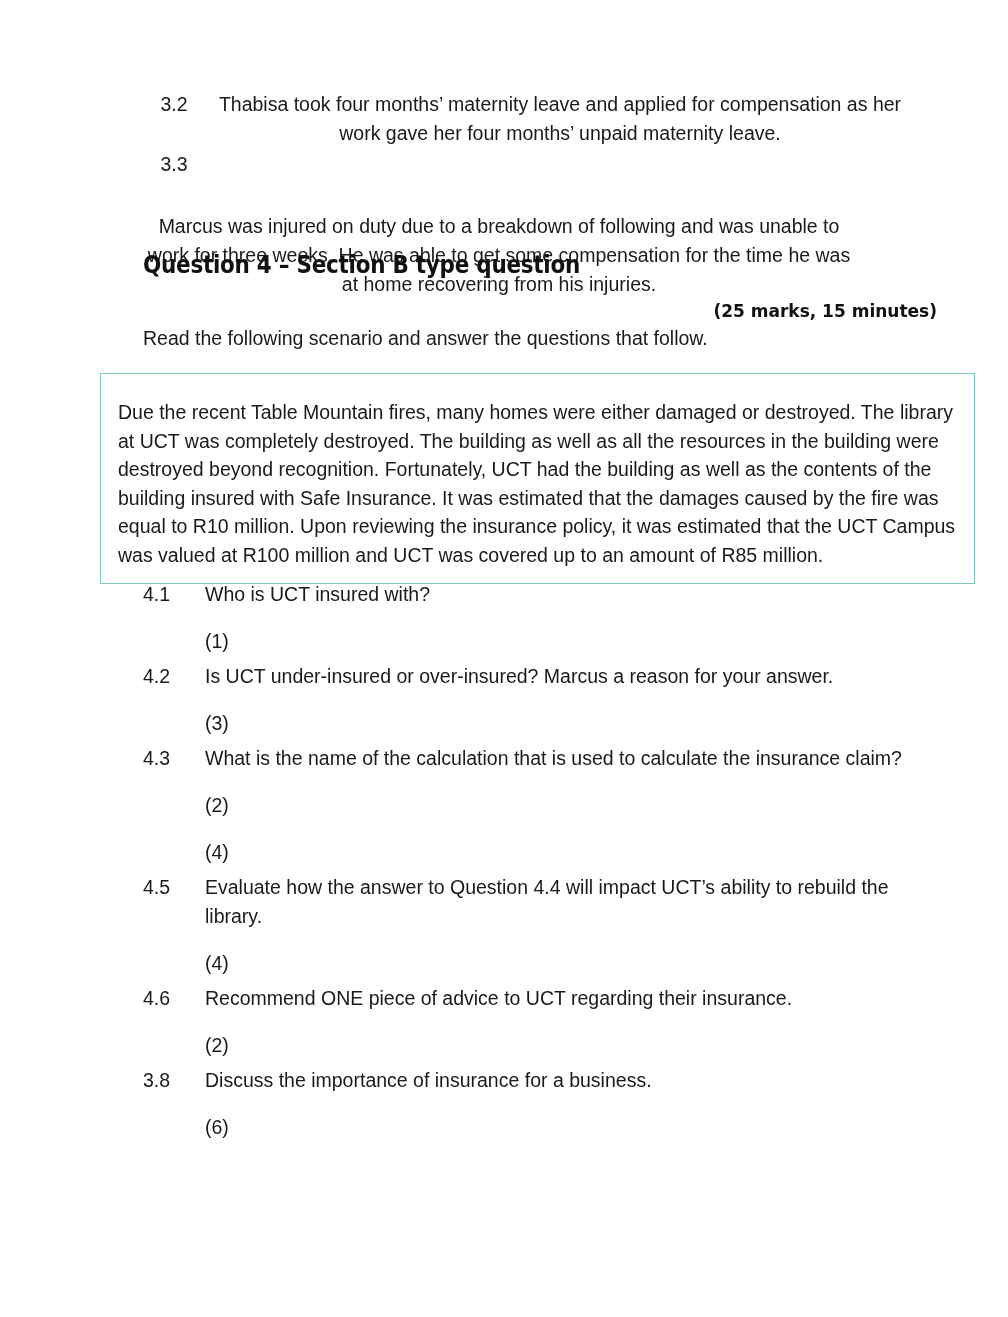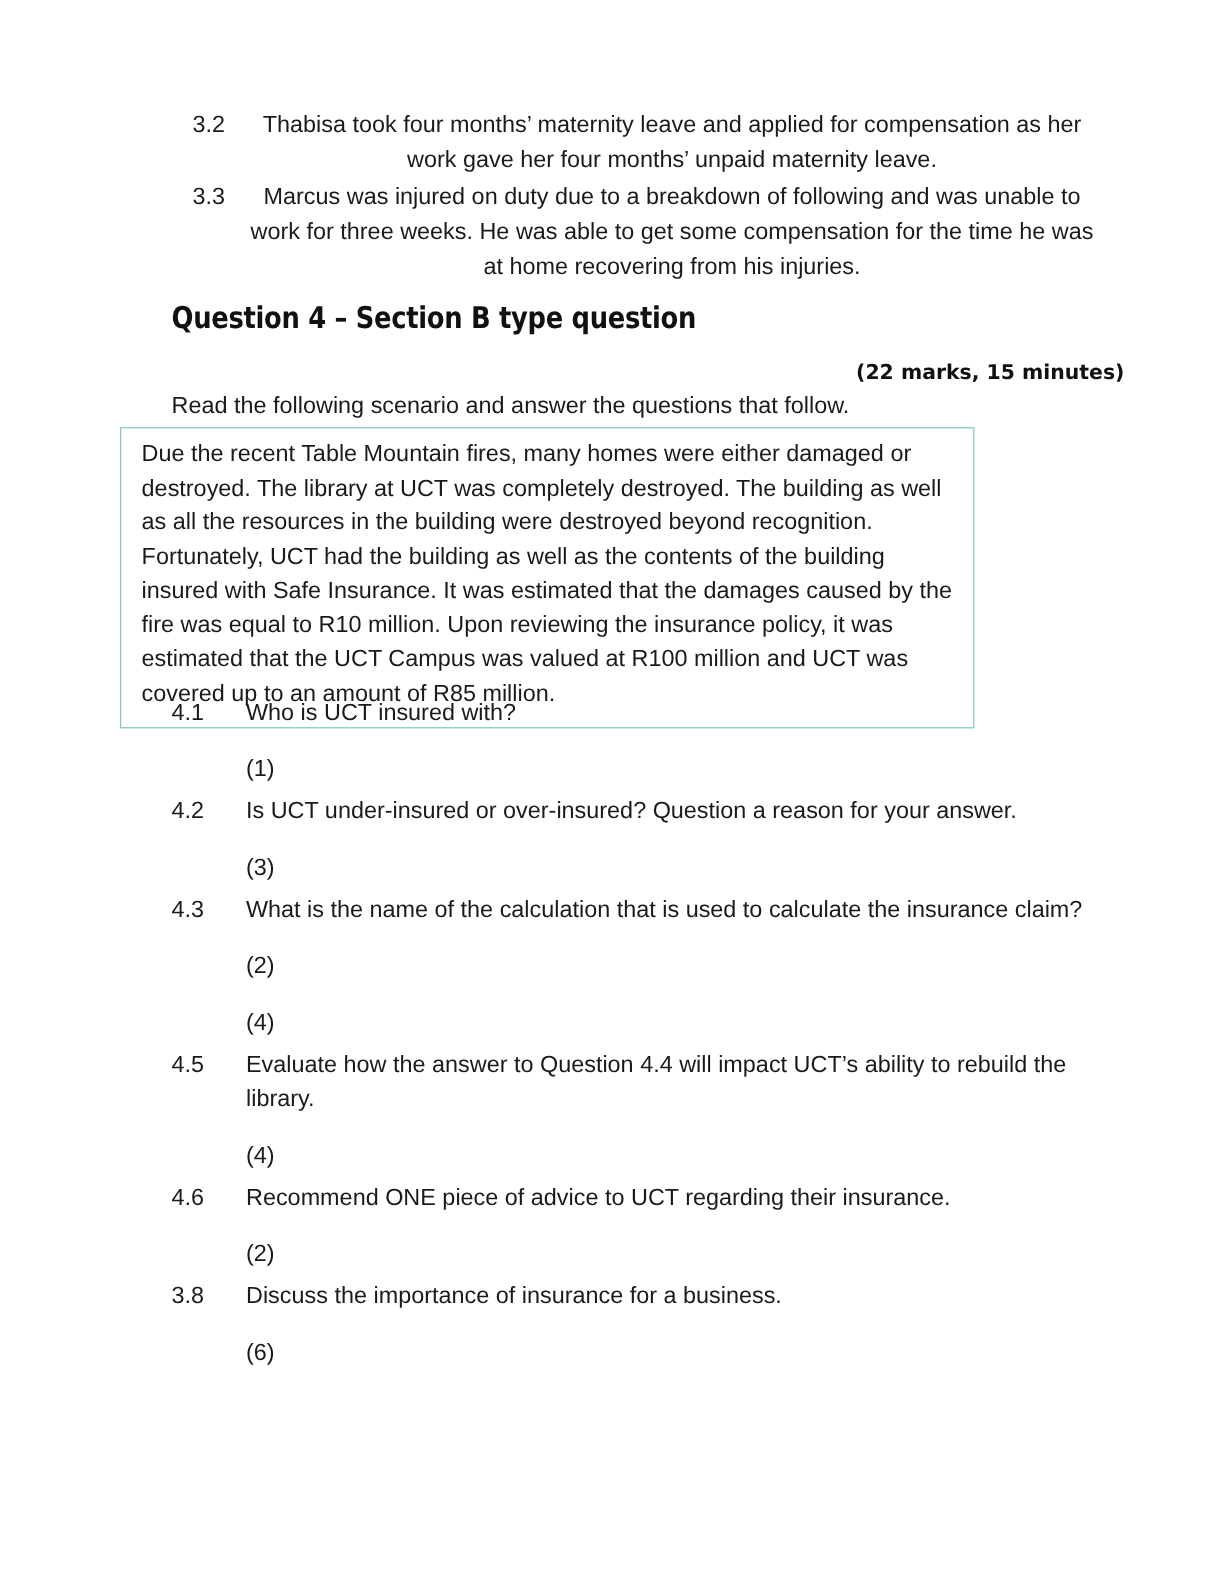--- a/index.html
+++ b/index.html
@@ -49,21 +49,21 @@
 
   
   .toplist {
     position: absolute;
     left: 143px;
     top: 90px;
     width: 772px;
     text-align: center;
   }
   .toplist .qtext { max-width: 712px; }
-  .toplist .qrow + .qrow { margin-top: 2px; }
+  .toplist .qrow + .qrow { margin-top: 2px; flex-direction: column; }
 
   
   .heading {
     position: absolute;
     left: 143px;
     top: 249px;
     font-family: "DejaVu Sans", sans-serif;
     font-weight: bold;
     font-size: 25px;
     line-height: 32px;
@@ -96,26 +96,26 @@
     font-size: 19.5px;
     line-height: 28px;
     color: #1a1a1a;
     white-space: nowrap;
   }
 
   
   .scenario-box {
     position: absolute;
     left: 100px;
-    top: 356px;
-    width: 712px;
+    top: 373px;
+    width: 875px;
     box-sizing: border-box;
     border: 1.6px solid #7ec9c1;
     background: #ffffff;
-    padding: 7px 16px 14px 17px;
+    padding: 24px 16px 14px 17px;
   }
   .scenario-text {
     font-size: 19.5px;
     line-height: 28.5px;
     color: #1a1a1a;
     text-align: left;
     margin: 0;
   }
 
   
@@ -154,21 +154,21 @@
       <div class="qtext">Thabisa took four months’ maternity leave and applied for compensation as her work gave her four months’ unpaid maternity leave.</div>
     </div>
     <div class="qrow">
       <div class="qnum">3.3</div>
       <div class="qtext">Marcus was injured on duty due to a breakdown of following and was unable to work for three weeks. He was able to get some compensation for the time he was at home recovering from his injuries.</div>
     </div>
   </div>
 
   <div class="heading">Question 4 – Section B type question</div>
 
-  <div class="marksline">(22 marks, 15 minutes)</div>
+  <div class="marksline">(25 marks, 15 minutes)</div>
 
   <div class="instruction">Read the following scenario and answer the questions that follow.</div>
 
   <div class="scenario-box">
     <p class="scenario-text">Due the recent Table Mountain fires, many homes were either damaged or destroyed. The library at UCT was completely destroyed. The building as well as all the resources in the building were destroyed beyond recognition. Fortunately, UCT had the building as well as the contents of the building insured with Safe Insurance. It was estimated that the damages caused by the fire was equal to R10 million. Upon reviewing the insurance policy, it was estimated that the UCT Campus was valued at R100 million and UCT was covered up to an amount of R85 million.</p>
   </div>
 
   <div class="qlist">
 
     <div class="qitem">
@@ -178,21 +178,21 @@
       </div>
       <div class="qmarks-row">
         <div class="qmarks-spacer"></div>
         <div class="qmarks">(1)</div>
       </div>
     </div>
 
     <div class="qitem">
       <div class="qrow">
         <div class="qnum">4.2</div>
-        <div class="qtext">Is UCT under-insured or over-insured? Question a reason for your answer.</div>
+        <div class="qtext">Is UCT under-insured or over-insured? Marcus a reason for your answer.</div>
       </div>
       <div class="qmarks-row">
         <div class="qmarks-spacer"></div>
         <div class="qmarks">(3)</div>
       </div>
     </div>
 
     <div class="qitem">
       <div class="qrow">
         <div class="qnum">4.3</div>

